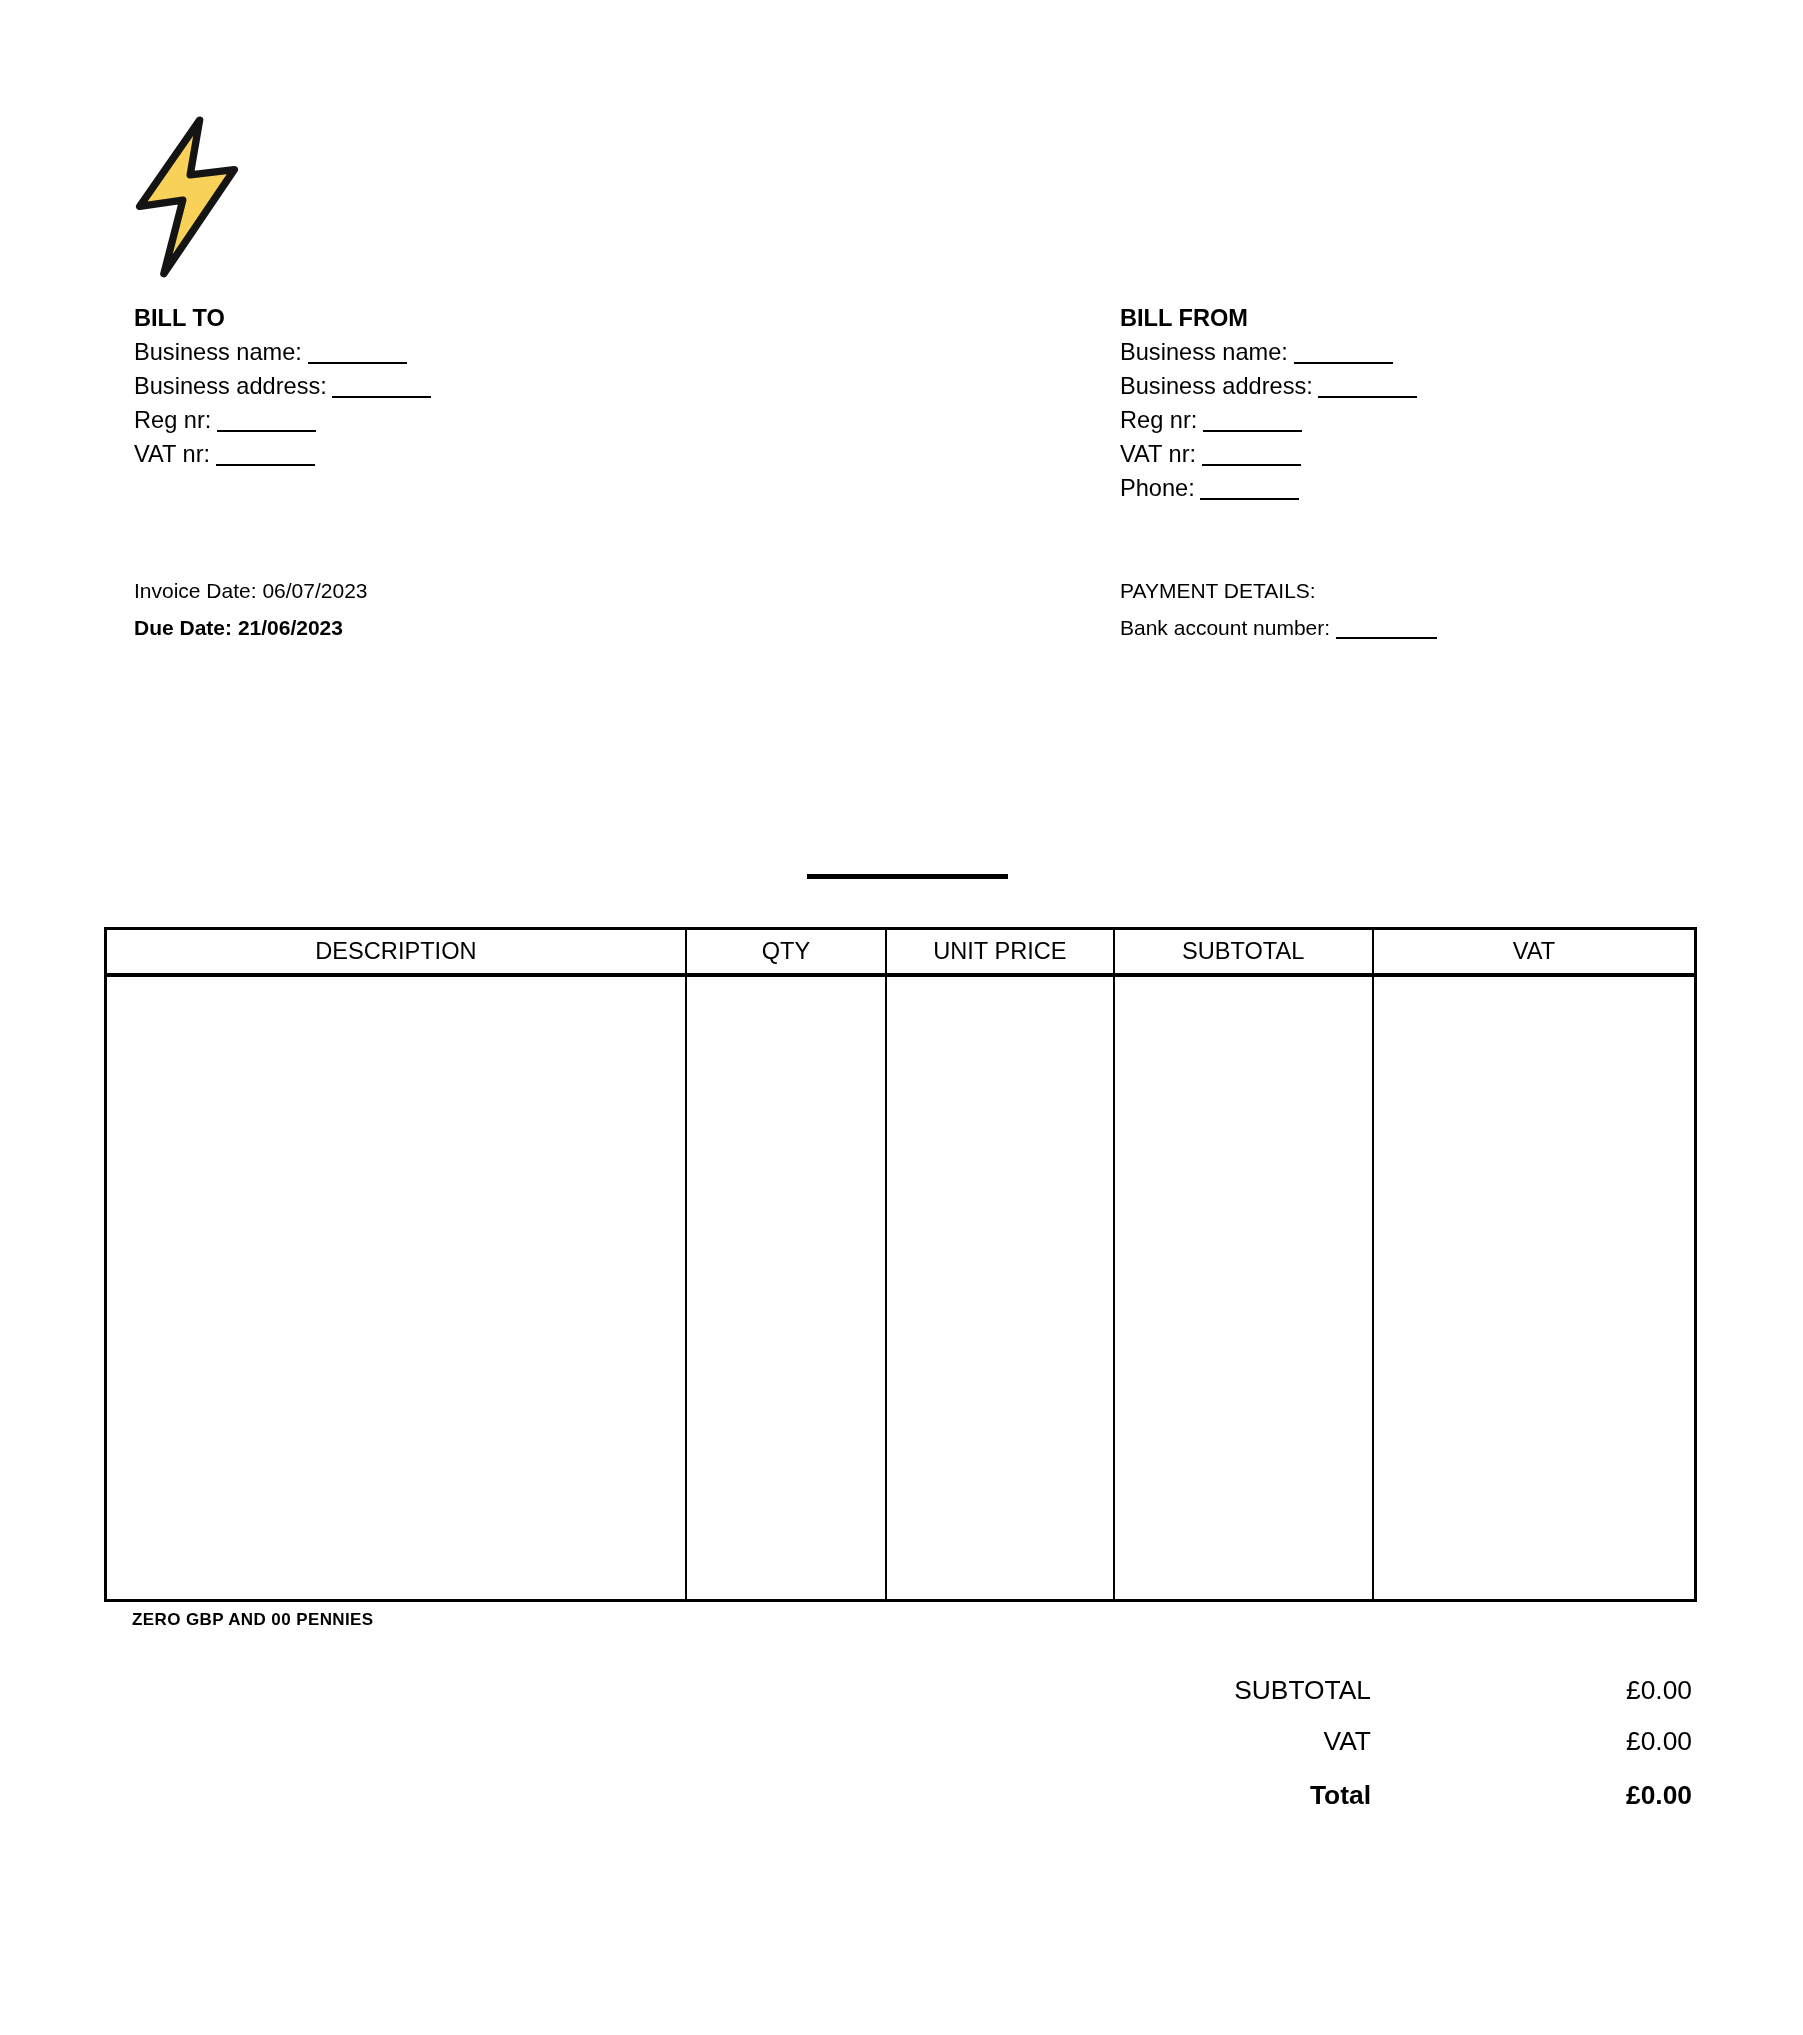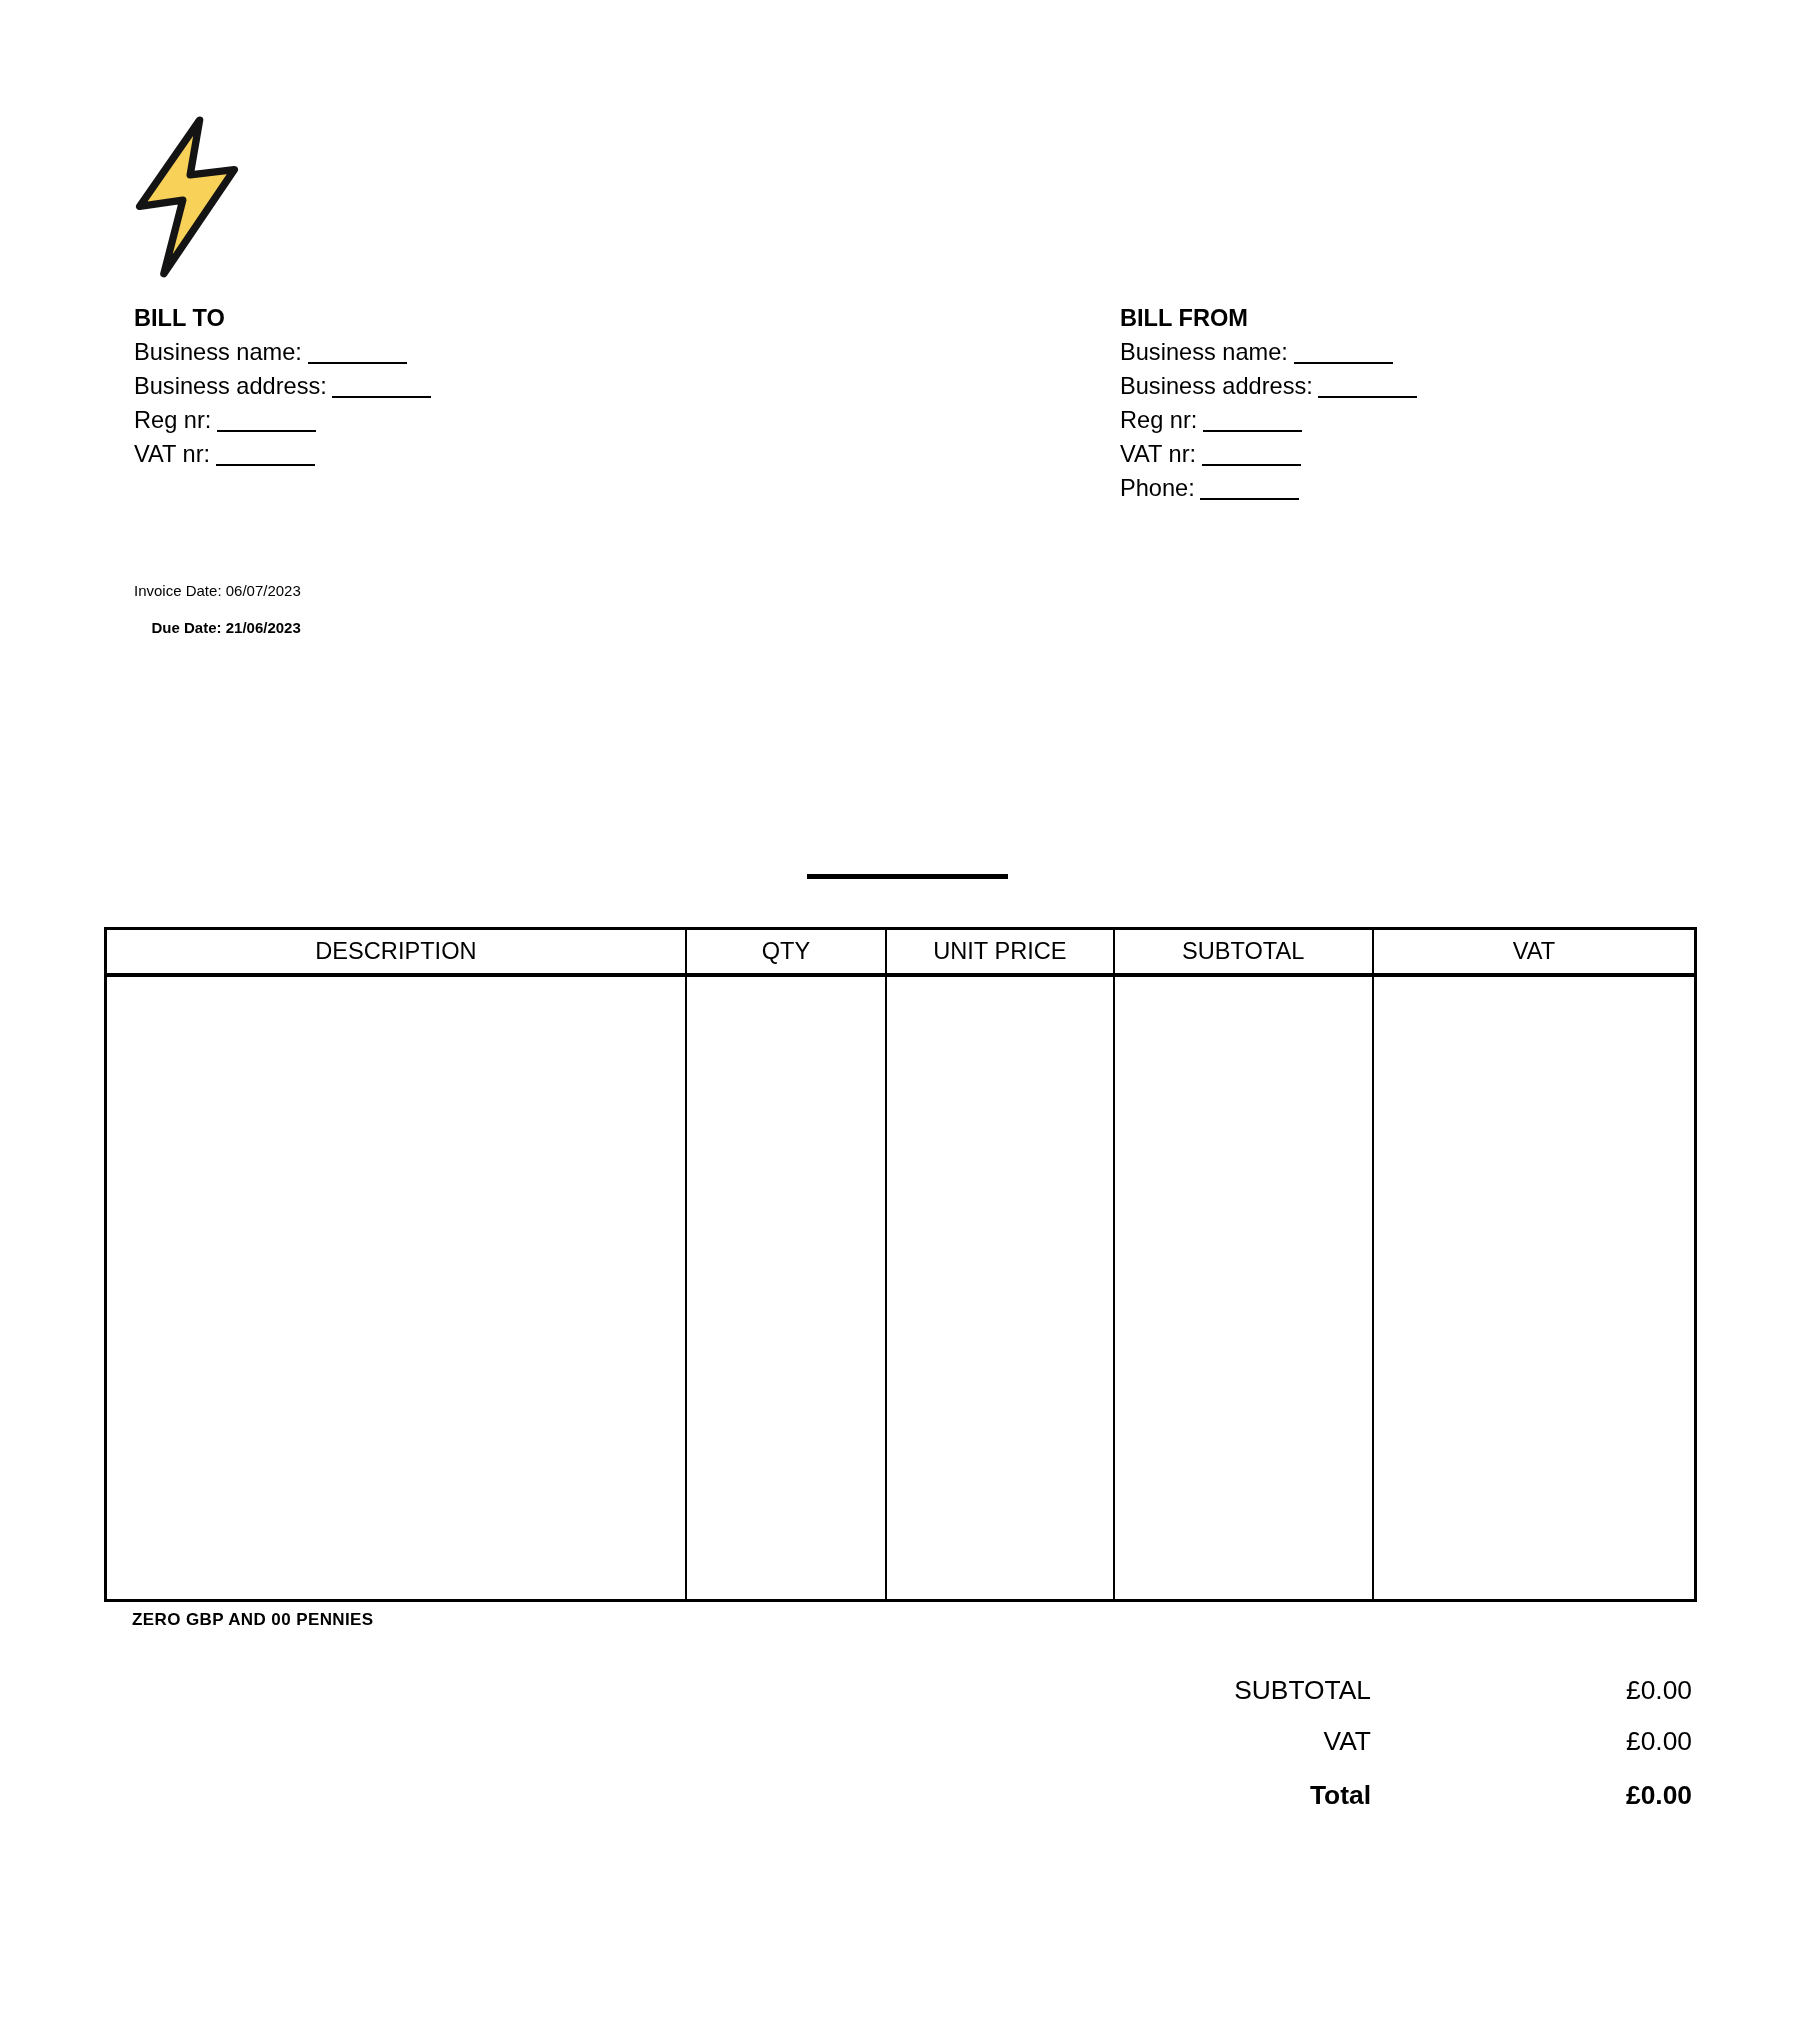--- a/index.html
+++ b/index.html
@@ -19,21 +19,21 @@
   .addr-block { position:absolute; font-size:23.6px; line-height:34px; white-space:nowrap; }
   .addr-block .heading { font-weight:bold; }
   #bill-to { left:134px; top:301px; }
   #bill-from { left:1120px; top:301px; }
   .blank {
     display:inline-block; width:99px; height:2.9px;
     border-bottom:2.1px solid #000; margin-left:5.7px; vertical-align:-3.6px;
   }
 
   
-  .meta-block { position:absolute; font-size:15px; line-height:37px; white-space:nowrap;text-align:right; }
+  .meta-block { position:absolute; font-size:21px; line-height:37px; white-space:nowrap; }
   #dates { left:134px; top:572px; }
   #dates .due { font-weight:bold; }
   #payment { left:1120px; top:572px; }
 
   
   .title {
     position:absolute; left:0; top:837px; width:1804px;
     text-align:center; font-size:40px; font-weight:bold; white-space:nowrap;
   }
   .title .num-blank {
@@ -96,20 +96,24 @@
     <div><span>Reg nr:</span><span class="blank"></span></div>
     <div><span>VAT nr:</span><span class="blank"></span></div>
     <div><span>Phone:</span><span class="blank"></span></div>
   </div>
 
   <div class="meta-block" id="dates">
     <div><span>Invoice Date:</span> <span>06/07/2023</span></div>
     <div class="due"><span>Due Date:</span> <span>21/06/2023</span></div>
   </div>
 
+  <div class="meta-block" id="payment">
+    <div>PAYMENT DETAILS:</div>
+    <div><span>Bank account number:</span><span class="blank" style="width:101px;"></span></div>
+  </div>
 
   <div class="title">
     <span class="num-blank"></span>
   </div>
 
   <table class="items-table">
     <colgroup>
       <col style="width:36.5%">
         <col style="width:12.6%">
         <col style="width:14.3%">

